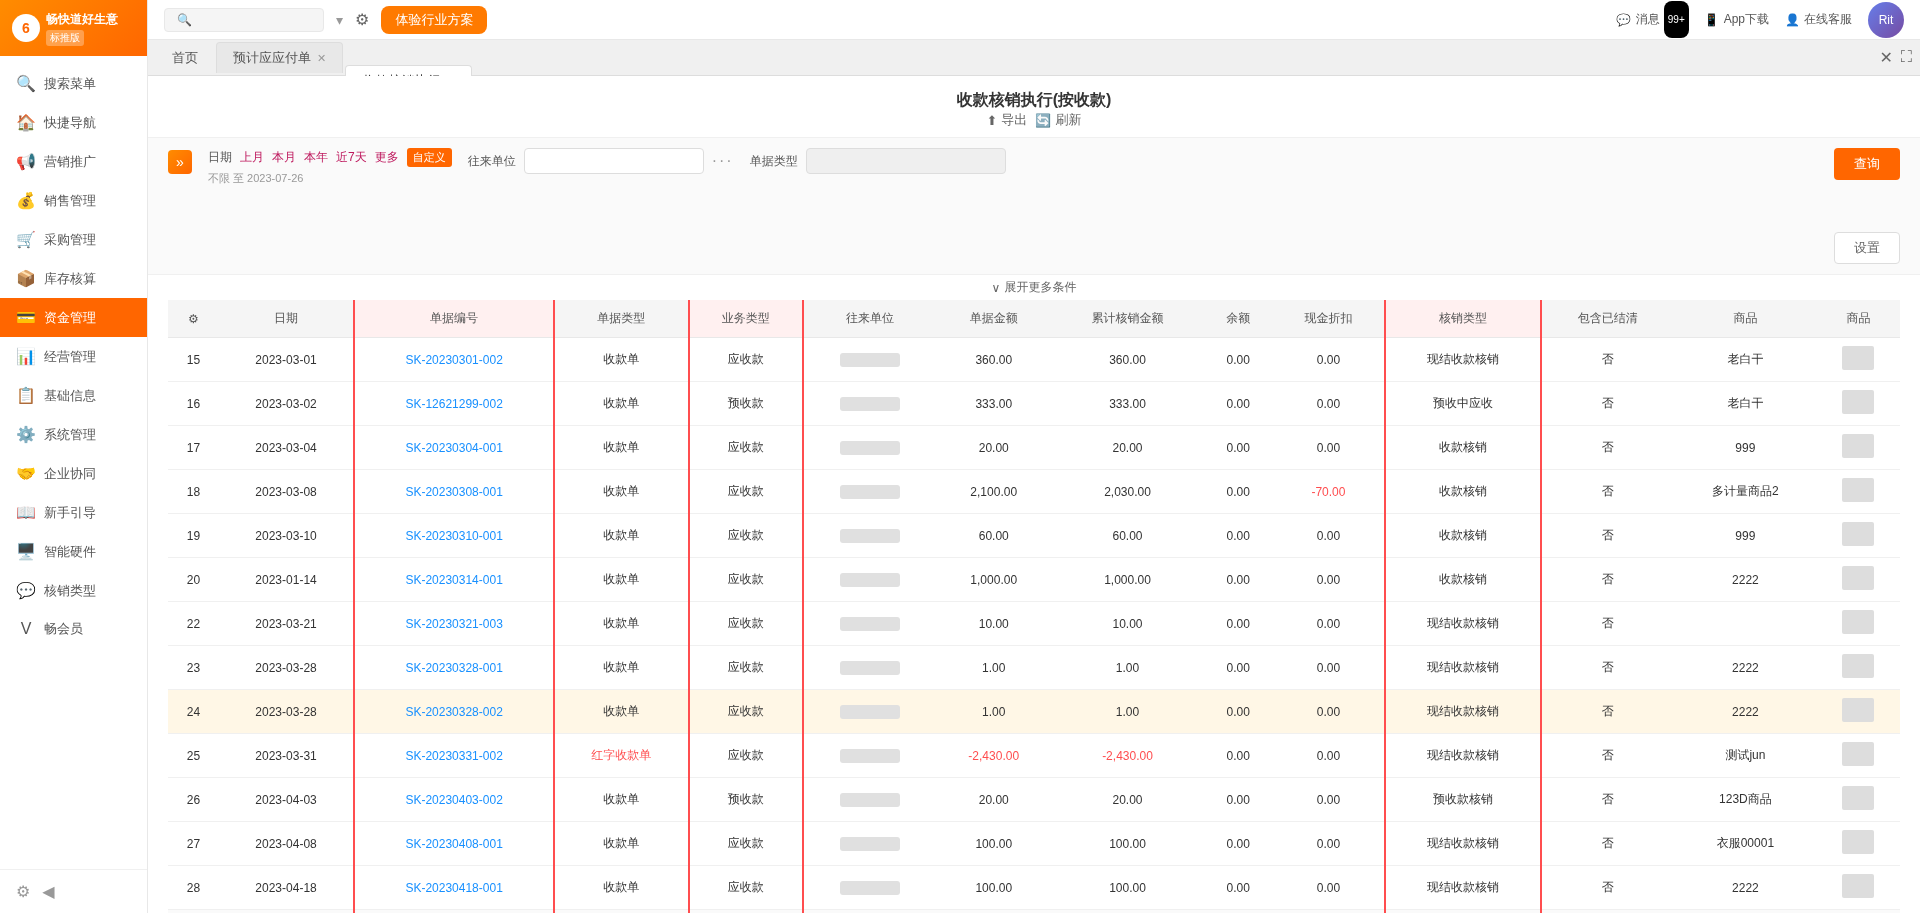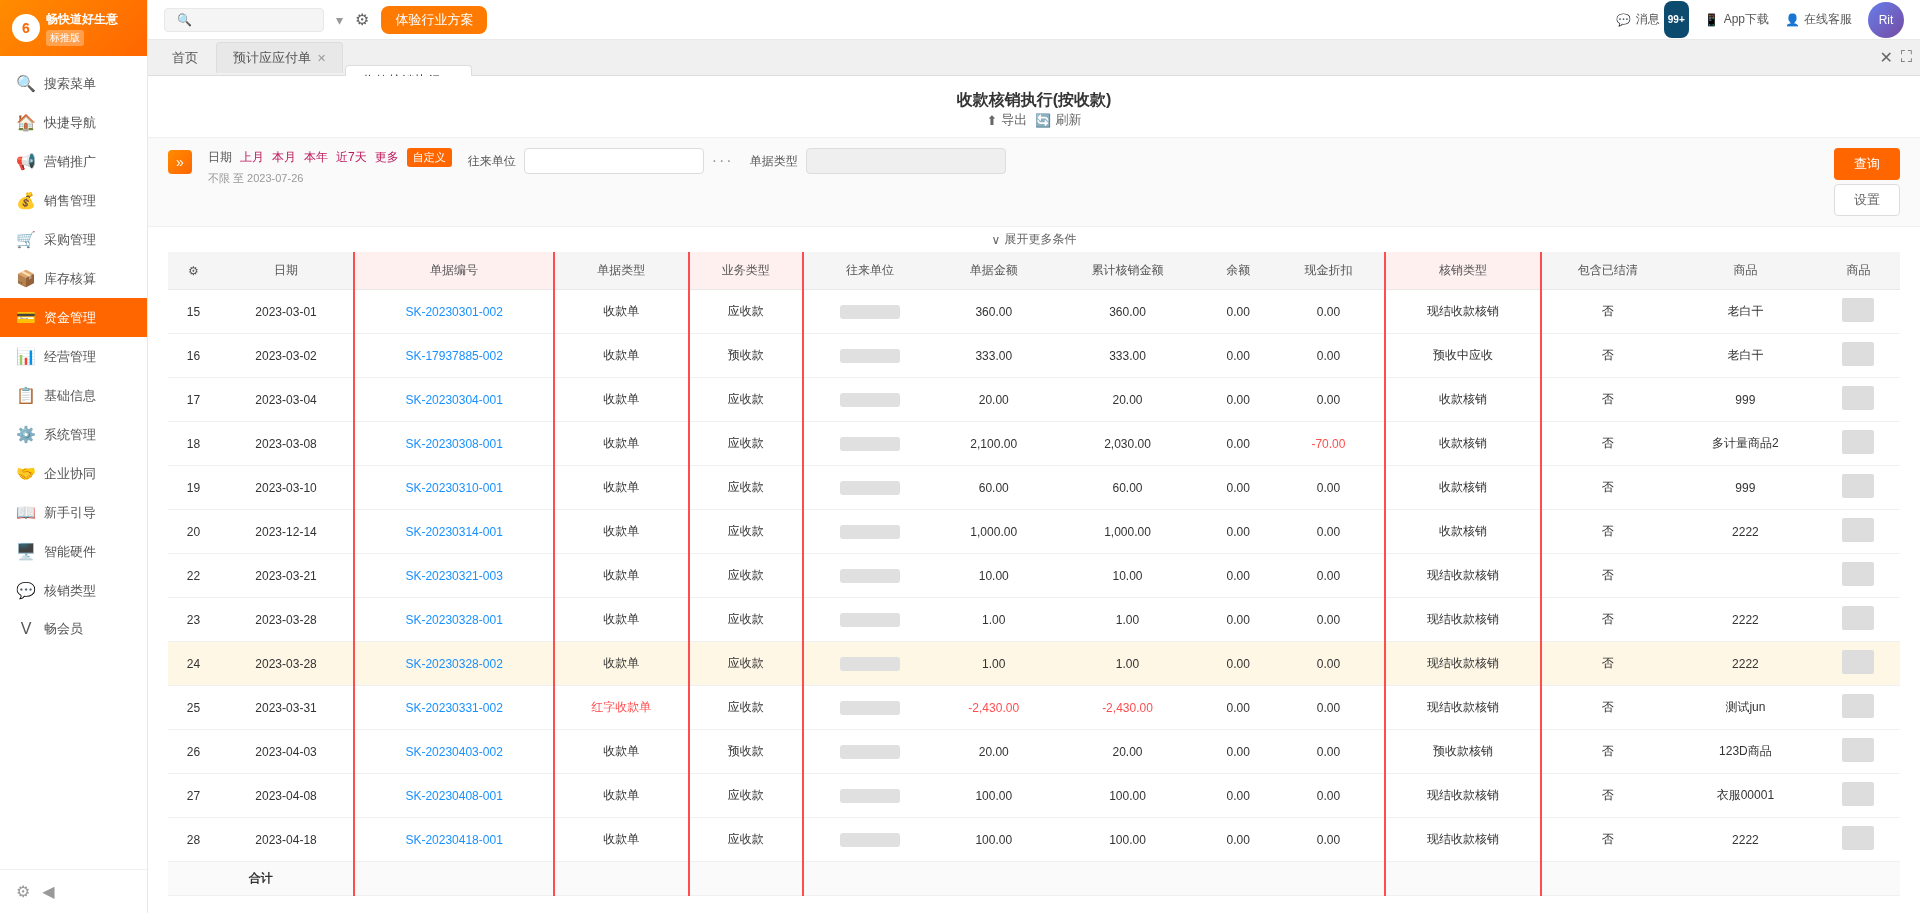--- a/index.html
+++ b/index.html
@@ -21,21 +21,21 @@
     
     .main { flex: 1; display: flex; flex-direction: column; overflow: hidden; }
 
     
     .topbar { background: #fff; border-bottom: 1px solid #e8e8e8; height: 40px; display: flex; align-items: center; padding: 0 16px; gap: 12px; flex-shrink: 0; }
     .topbar-search { background: #f5f5f5; border: 1px solid #e8e8e8; border-radius: 4px; padding: 4px 12px; font-size: 12px; color: #999; width: 160px; display: flex; align-items: center; gap: 6px; }
     .topbar-btn { background: #ff7a00; color: #fff; border: none; border-radius: 8px; padding: 5px 14px; font-size: 13px; cursor: pointer; }
     .topbar-gear { color: #666; font-size: 16px; cursor: pointer; }
     .topbar-right { margin-left: auto; display: flex; align-items: center; gap: 16px; }
     .topbar-icon-group { display: flex; align-items: center; gap: 4px; color: #555; font-size: 12px; cursor: pointer; }
-    .notification-badge { background: #0c4a6e; color: #fff; font-size: 10px; border-radius: 8px; padding: 13px 4px; min-width: 16px; text-align: center; font-weight: bold; }
+    .notification-badge { background: #000000; color: #fff; font-size: 10px; border-radius: 8px; padding: 13px 4px; min-width: 16px; text-align: center; }
 
     
     .tabs { background: #f0f0f0; display: flex; align-items: center; height: 36px; border-bottom: 1px solid #ddd; padding: 8px 8px; flex-shrink: 0; }
     .tab { padding: 6px 16px; font-size: 13px; cursor: pointer; color: #555; background: #e8e8e8; border-radius: 4px 4px 0 0; margin-right: 2px; display: flex; align-items: center; gap: 6px; border: 1px solid #ddd; border-bottom: none; }
     .tab.active { background: #fff; color: #333; font-weight: 500; margin-top: 46px; }
     .tab-close { color: #999; font-size: 11px; }
     .tab-home { background: transparent; border: none; color: #555; }
     .tabs-right { margin-left: auto; display: flex; gap: 8px; }
     .tabs-action { color: #666; font-size: 16px; cursor: pointer; }
 
@@ -51,21 +51,21 @@
     .filter-toggle { background: linear-gradient(135deg, #ff8c00, #ff6600); color: #fff; border: none; border-radius: 4px; width: 24px; height: 24px; cursor: pointer; display: flex; align-items: center; justify-content: center; font-size: 14px; flex-shrink: 0; margin-top: 2px; }
     .filter-group { display: flex; flex-direction: column; gap: 4px; }
     .filter-date-row { display: flex; align-items: center; gap: 8px; }
     .filter-date-link { color: #be185d; font-size: 12px; cursor: pointer; }
     .filter-custom-btn { background: #ff6600; color: #fff; border: none; border-radius: 3px; padding: 2px 6px; font-size: 11px; cursor: pointer; }
     .filter-input-group { display: flex; align-items: center; gap: 8px; }
     .filter-input { border: 1px solid #ddd; border-radius: 4px; padding: 5px 10px; font-size: 12px; width: 180px; }
     .filter-dots { color: #999; font-size: 16px; letter-spacing: 2px; }
     .filter-select { border: 1px solid #ddd; border-radius: 4px; padding: 5px 10px; font-size: 12px; width: 200px; appearance: none; }
     .filter-query-btn { background: #ff6600; color: #fff; border: none; border-radius: 4px; padding: 7px 20px; font-size: 13px; cursor: pointer; }
-    .filter-set-btn { background: #fff; color: #666; border: 1px solid #ddd; border-radius: 4px; padding: 6px 16px; font-size: 13px; cursor: pointer; }
+    .filter-set-btn { background: #fff; color: #666; border: 1px solid #ddd; border-radius: 4px; padding: 6px 16px; font-size: 13px; cursor: pointer; margin-top: 48px; }
     .expand-more { text-align: center; width: 100%; padding: 4px; color: #666; font-size: 12px; cursor: pointer; display: flex; align-items: center; justify-content: center; gap: 4px; }
 
     
     .table-container { overflow-x: auto; padding: 0 20px; }
     table { width: 100%; border-collapse: collapse; font-size: 13px; }
     thead tr { background: #f5f5f5; }
     th { padding: 10px 8px; text-align: center; color: #555; font-weight: 500; border-bottom: 1px solid #e8e8e8; white-space: nowrap; font-size: 12px; }
     td { padding: 8px 8px; text-align: center; color: #333; border-bottom: 1px solid #f0f0f0; white-space: nowrap; font-size: 12px; }
     tr.highlighted td { background: #fff7e6; }
     .link { color: #1890ff; cursor: pointer; text-decoration: none; }
@@ -292,21 +292,21 @@
               <td>0.00</td>
               <td>0.00</td>
               <td class="col-highlighted">现结收款核销</td>
               <td>否</td>
               <td>老白干</td>
               <td><div style="width: 32px; height: 24px; background: rgb(221, 221, 221); border-radius: 2px; display: inline-block;"></div></td>
             </tr>
             <tr>
               <td>16</td>
               <td>2023-03-02</td>
-              <td class="col-highlighted link"><a class="link" href="#">SK-17937885-002</a></td>
+              <td class="col-highlighted link"><a class="link" href="#">SK-12621299-002</a></td>
               <td>收款单</td>
               <td class="col-highlighted">预收款</td>
               <td><span class="blurred">██████</span></td>
               <td>333.00</td>
               <td>333.00</td>
               <td>0.00</td>
               <td>0.00</td>
               <td class="col-highlighted">预收中应收</td>
               <td>否</td>
               <td>老白干</td>
@@ -355,21 +355,21 @@
               <td>60.00</td>
               <td>0.00</td>
               <td>0.00</td>
               <td class="col-highlighted">收款核销</td>
               <td>否</td>
               <td>999</td>
               <td><div style="width: 32px; height: 24px; background: rgb(221, 221, 221); border-radius: 2px; display: inline-block;"></div></td>
             </tr>
             <tr>
               <td>20</td>
-              <td>2023-12-14</td>
+              <td>2023-01-14</td>
               <td class="col-highlighted link"><a class="link" href="#">SK-20230314-001</a></td>
               <td>收款单</td>
               <td class="col-highlighted">应收款</td>
               <td><span class="blurred">██████</span></td>
               <td>1,000.00</td>
               <td>1,000.00</td>
               <td>0.00</td>
               <td>0.00</td>
               <td class="col-highlighted">收款核销</td>
               <td>否</td>

